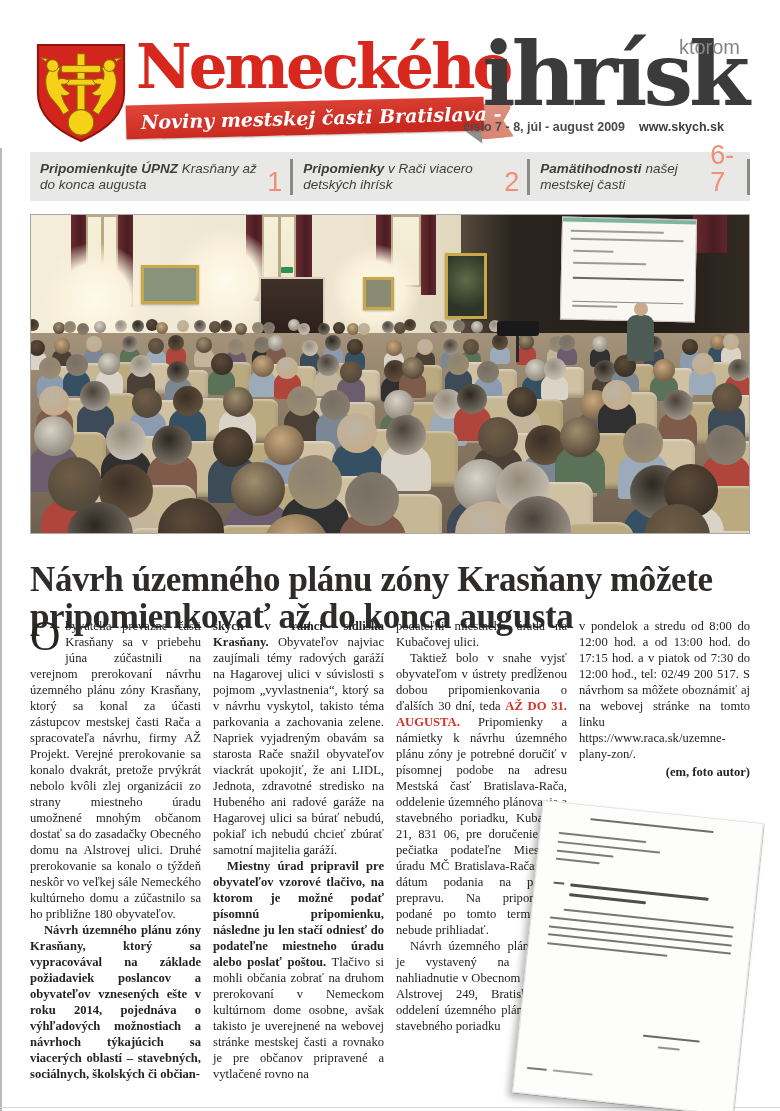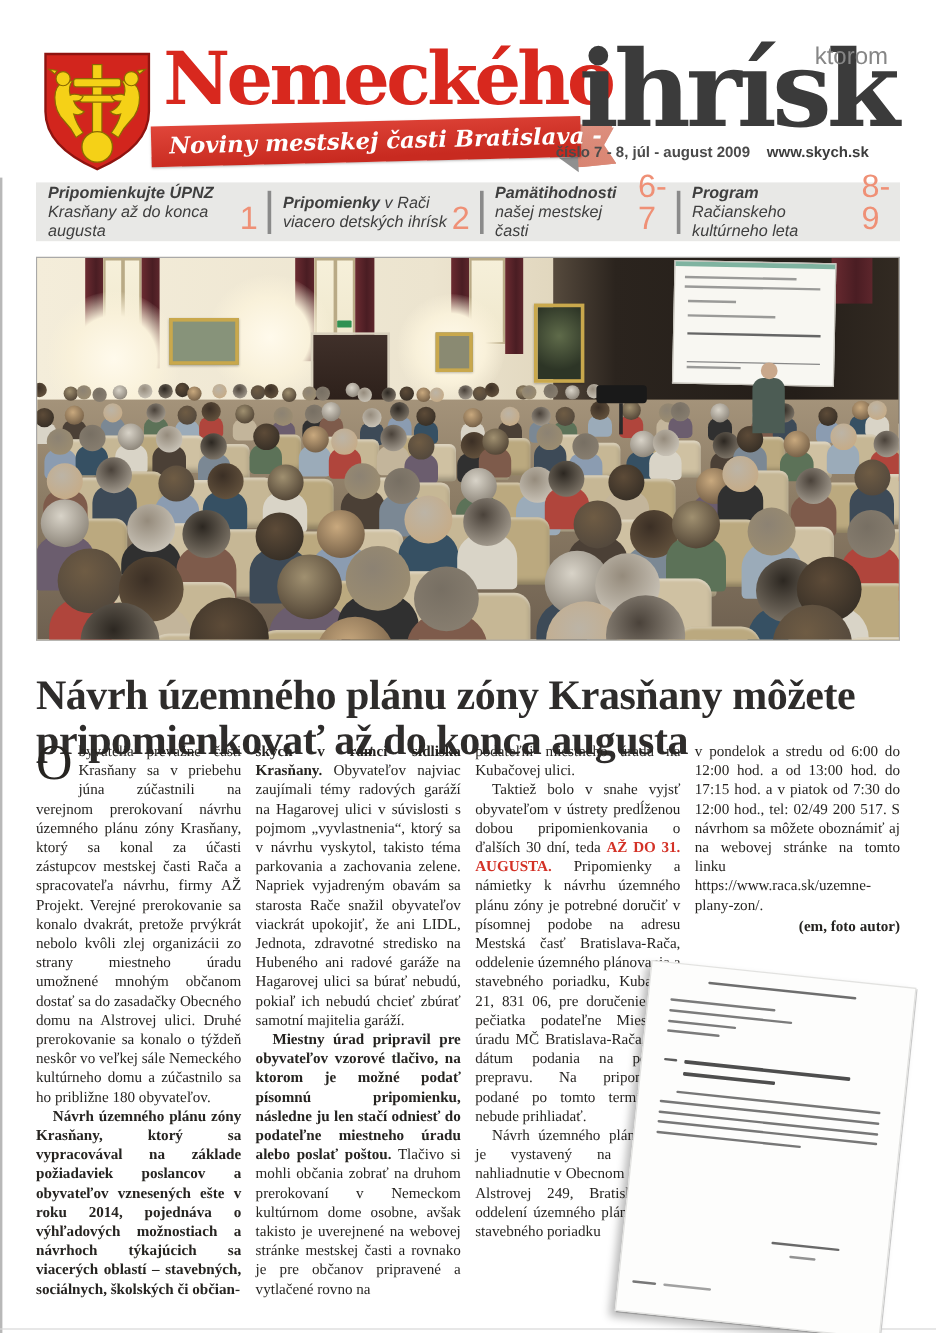--- a/index.html
+++ b/index.html
@@ -141,24 +141,20 @@
       <div class="teaser t2">
         <div class="teaser-text"><b>Pripomienky</b> v Rači viacero detských ihrísk</div>
         <div class="teaser-page">2</div>
       </div>
       <div class="teaser-sep"></div>
       <div class="teaser t3">
         <div class="teaser-text"><b>Pamätihodnosti</b> našej mestskej časti</div>
         <div class="teaser-page">6-7</div>
       </div>
       <div class="teaser-sep"></div>
-      <div class="teaser t4">
-        <div class="teaser-text"><b>Program</b> Račianskeho kultúrneho leta</div>
-        <div class="teaser-page">8-9</div>
-      </div>
     </div>
 
   <div class="photo" id="photo">
     <div class="p-wall"></div>
     <div class="p-stage"></div>
 
     <div class="p-curtain" style="left:40px;width:15px;height:92px;"></div>
     <div class="p-window" style="left:55px;width:32px;height:84px;"></div>
     <div class="p-mull" style="left:70px;width:3px;height:84px;"></div>
     <div class="p-curtain" style="left:87px;width:15px;height:92px;"></div>
@@ -471,21 +467,21 @@
       <div class="col">
         <p><span class="b">skych v rámci sídliska Krasňany.</span><span class=""> Obyvateľov najviac zaujímali témy radových garáží na Hagarovej ulici v súvislosti s pojmom „vyvlastnenia“, ktorý sa v návrhu vyskytol, takisto téma parkovania a zachovania zelene. Napriek vyjadreným obavám sa starosta Rače snažil obyvateľov viackrát upokojiť, že ani LIDL, Jednota, zdravotné stredisko na Hubeného ani radové garáže na Hagarovej ulici sa búrať nebudú, pokiaľ ich nebudú chcieť zbúrať samotní majitelia garáží.</span></p>
         <p class="indent"><span class="b">Miestny úrad pripravil pre obyvateľov vzorové tlačivo, na ktorom je možné podať písomnú pripomienku, následne ju len stačí odniesť do podateľne miestneho úradu alebo poslať poštou.</span><span class=""> Tlačivo si mohli občania zobrať na druhom prerokovaní v Nemeckom kultúrnom dome osobne, avšak takisto je uverejnené na webovej stránke mestskej časti a rovnako je pre občanov pripravené a vytlačené rovno na</span></p>
       </div>
       <div class="col">
         <p><span class="">podateľni miestneho úradu na Kubačovej ulici.</span></p>
         <p class="indent"><span class="">Taktiež bolo v snahe vyjsť obyvateľom v ústrety predĺženou dobou pripomienkovania o ďalších 30 dní, teda </span><span class="rb">AŽ DO 31. AUGUSTA.</span><span class=""> Pripomienky a námietky k návrhu územného plánu zóny je potrebné doručiť v písomnej podobe na adresu Mestská časť Bratislava-Rača, oddelenie územného plánovania a stavebného poriadku, Kubačova 21, 831 06, pre doručenie platí pečiatka podateľne Miestneho úradu MČ Bratislava-Rača, resp. dátum podania na poštovú prepravu. Na pripomienky podané po tomto termíne sa nebude prihliadať.</span></p>
         <p class="indent"><span class="">Návrh územného plánu zóny je vystavený na verejné nahliadnutie v Obecnom dome na Alstrovej 249, Bratislava na oddelení územného plánovania a stavebného poriadku</span></p>
       </div>
       <div class="col">
-        <p><span class="">v pondelok a stredu od 6:00 do 12:00 hod. a od 13:00 hod. do 17:15 hod. a v piatok od 7:30 do 12:00 hod., tel: 02/49 200 517. S návrhom sa môžete oboznámiť aj na webovej stránke na tomto linku </span><span class="">https://www.raca.sk/uzemne-plany-zon/</span><span class="">.</span></p>
+        <p><span class="">v pondelok a stredu od 8:00 do 12:00 hod. a od 13:00 hod. do 17:15 hod. a v piatok od 7:30 do 12:00 hod., tel: 02/49 200 517. S návrhom sa môžete oboznámiť aj na webovej stránke na tomto linku </span><span class="">https://www.raca.sk/uzemne-plany-zon/</span><span class="">.</span></p>
         <p class="right"><span class="b">(em, foto autor)</span></p>
       </div>
     </div>
 
   <div class="letter" id="letter">
       <div class="l" style="top: 4%; left: 22%; width: 56%; height: 2.5px; background: rgb(74, 74, 74); opacity: 0.8;"></div>
       <div class="l" style="top: 10%; left: 8%; width: 40%; height: 2px; background: rgb(90, 90, 90); opacity: 0.8;"></div>
       <div class="l" style="top: 13%; left: 8%; width: 47%; height: 2px; background: rgb(90, 90, 90); opacity: 0.8;"></div>
       <div class="l" style="top: 16%; left: 8%; width: 26%; height: 2px; background: rgb(90, 90, 90); opacity: 0.8;"></div>
       <div class="l" style="top: 19%; left: 8%; width: 20%; height: 2px; background: rgb(90, 90, 90); opacity: 0.8;"></div>

